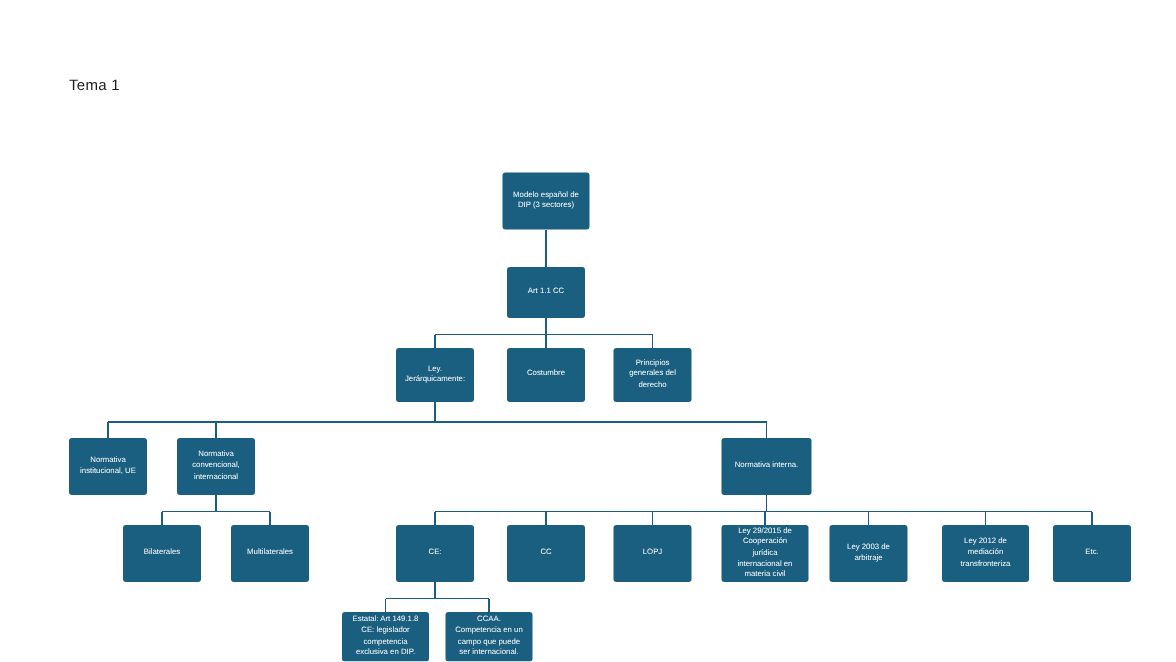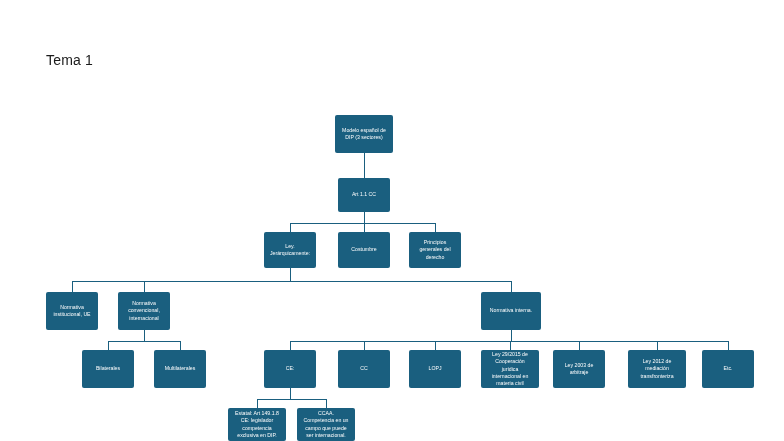--- a/index.html
+++ b/index.html
@@ -11,21 +11,21 @@
     width: 784px;
     height: 441px;
     font-family: "Liberation Sans", sans-serif;
     position: relative;
     overflow: hidden;
   }
   #page-title {
     position: absolute;
     left: 46px;
     top: 52px;
-    font-size: 14px;
+    font-size: 10px;
     color: #1a1a1a;
     letter-spacing: 0.2px;
   }
   #diagram {
     position: absolute;
     left: 0;
     top: 0;
     width: 784px;
     height: 441px;
   }

